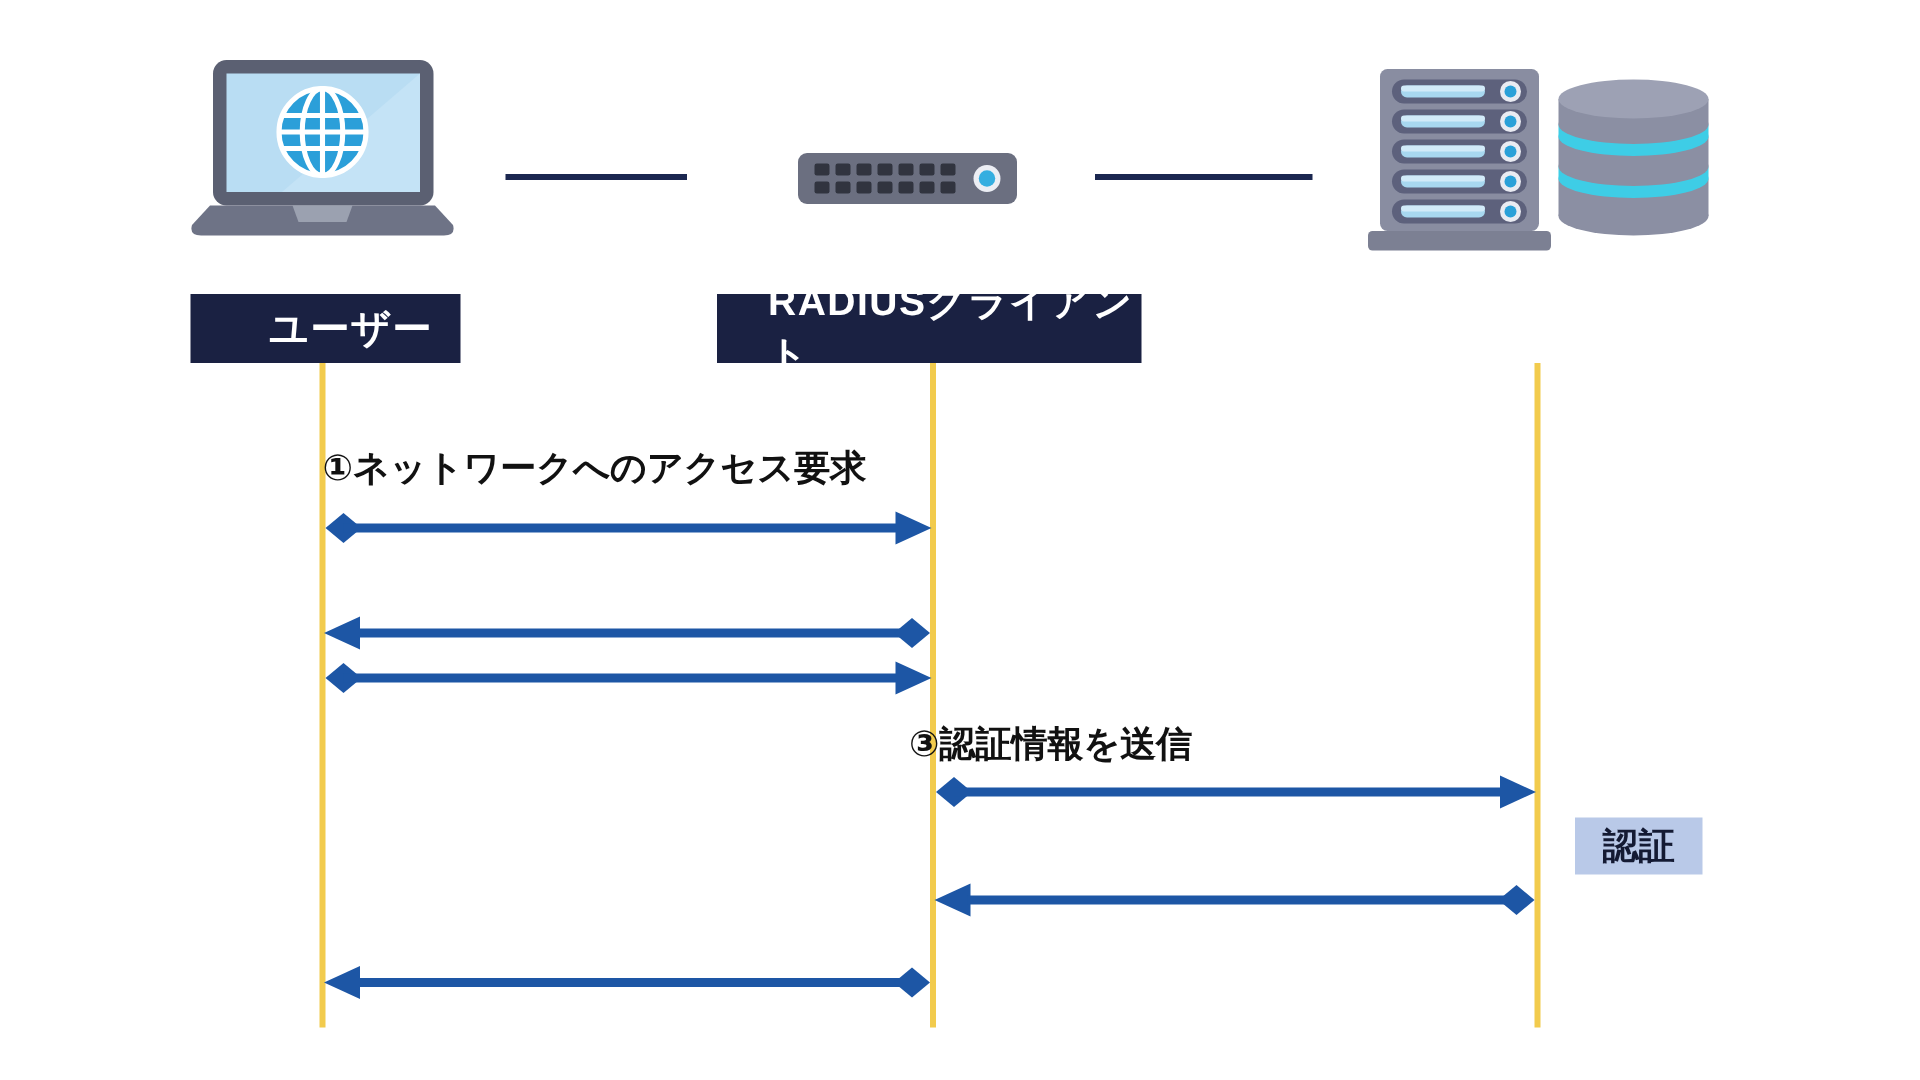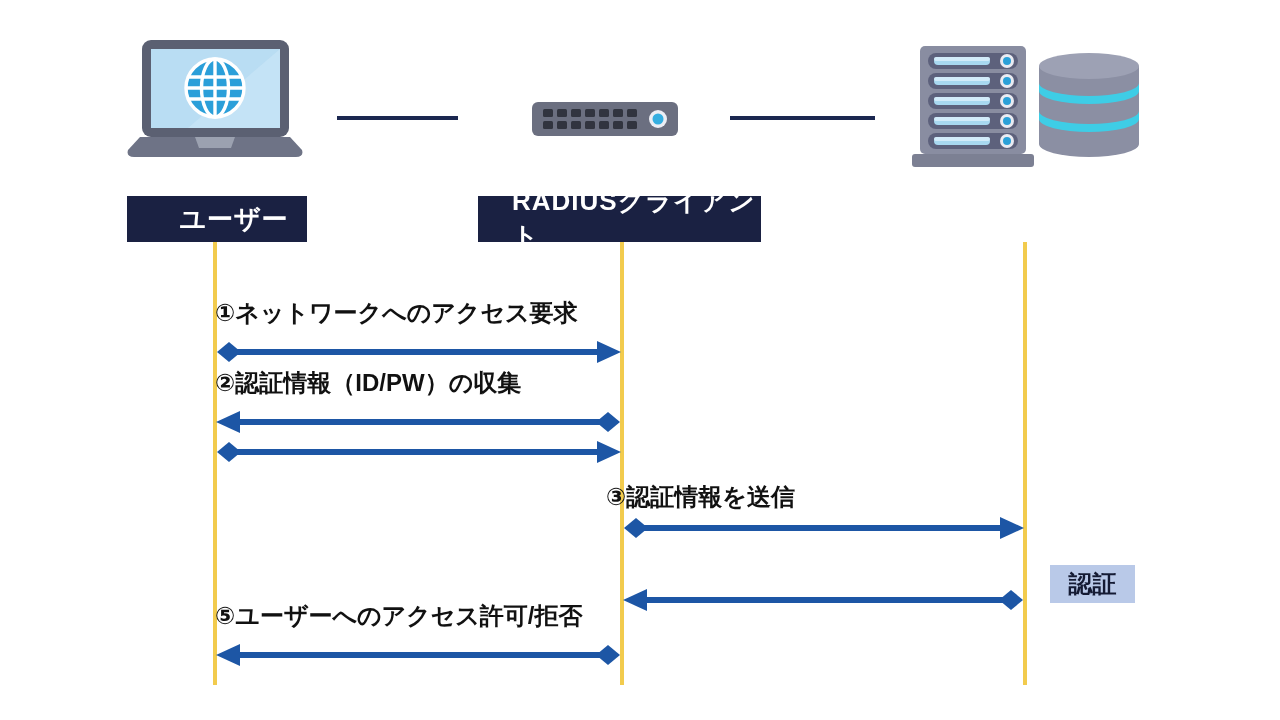--- a/index.html
+++ b/index.html
@@ -49,21 +49,21 @@
   }
   .arrow{position:absolute;height:26px;}
   .icon{position:absolute;}
   
   .note{
     position:absolute;
     left:1050px;top:545px;width:85px;height:38px;
     background:#b9c9e8;
     color:#141a33;
     font-size:24px;font-weight:bold;
-    display:flex;align-items:center;justify-content:center;margin-top:20px;
+    display:flex;align-items:center;justify-content:center;
   }
 </style>
 </head>
 <body>
 
 <div id="canvas">
 
   <svg class="icon" style="left:126px;top:40px" width="178" height="120" viewBox="0 0 178 120">
     <rect x="16" y="0" width="147" height="97" rx="9" fill="#5b6072"></rect>
     <rect x="25" y="9" width="129" height="79" fill="#b9ddf3"></rect>
@@ -177,21 +177,20 @@
   <div class="lifeline" style="left:620px"></div>
   <div class="lifeline" style="left:1023px"></div>
 
   <div class="msg-text" style="left:215px;width:407px;top:298px">①ネットワークへのアクセス要求</div>
   <svg class="arrow" style="left:215px;top:339px" width="407" height="26" viewBox="0 0 407 26">
     <polygon points="2,13 14,3 26,13 14,23" fill="#1d56a5"></polygon>
     <line x1="14" y1="13" x2="384" y2="13" stroke="#1d56a5" stroke-width="6"></line>
     <polygon points="382,2 406,13 382,24" fill="#1d56a5"></polygon>
   </svg>
 
-  <div class="msg-text" style="left:215px;width:407px;top:368px">②認証情報（ID/PW）の収集</div>
   <svg class="arrow" style="left:215px;top:409px" width="407" height="26" viewBox="0 0 407 26">
     <polygon points="25,2 1,13 25,24" fill="#1d56a5"></polygon>
     <line x1="23" y1="13" x2="393" y2="13" stroke="#1d56a5" stroke-width="6"></line>
     <polygon points="381,13 393,3 405,13 393,23" fill="#1d56a5"></polygon>
   </svg>
   <svg class="arrow" style="left:215px;top:439px" width="407" height="26" viewBox="0 0 407 26">
     <polygon points="2,13 14,3 26,13 14,23" fill="#1d56a5"></polygon>
     <line x1="14" y1="13" x2="384" y2="13" stroke="#1d56a5" stroke-width="6"></line>
     <polygon points="382,2 406,13 382,24" fill="#1d56a5"></polygon>
   </svg>
@@ -206,20 +205,19 @@
   <svg class="arrow" style="left:622px;top:587px" width="403" height="26" viewBox="0 0 403 26">
     <polygon points="25,2 1,13 25,24" fill="#1d56a5"></polygon>
     <line x1="23" y1="13" x2="389" y2="13" stroke="#1d56a5" stroke-width="6"></line>
     <polygon points="377,13 389,3 401,13 389,23" fill="#1d56a5"></polygon>
   </svg>
 
   <div class="note">
     <span>認証</span>
   </div>
 
-  <div class="msg-text" style="left:215px;width:407px;top:601px">⑤ユーザーへのアクセス許可/拒否</div>
   <svg class="arrow" style="left:215px;top:642px" width="407" height="26" viewBox="0 0 407 26">
     <polygon points="25,2 1,13 25,24" fill="#1d56a5"></polygon>
     <line x1="23" y1="13" x2="393" y2="13" stroke="#1d56a5" stroke-width="6"></line>
     <polygon points="381,13 393,3 405,13 393,23" fill="#1d56a5"></polygon>
   </svg>
 
 </div>
 
 </body></html>

